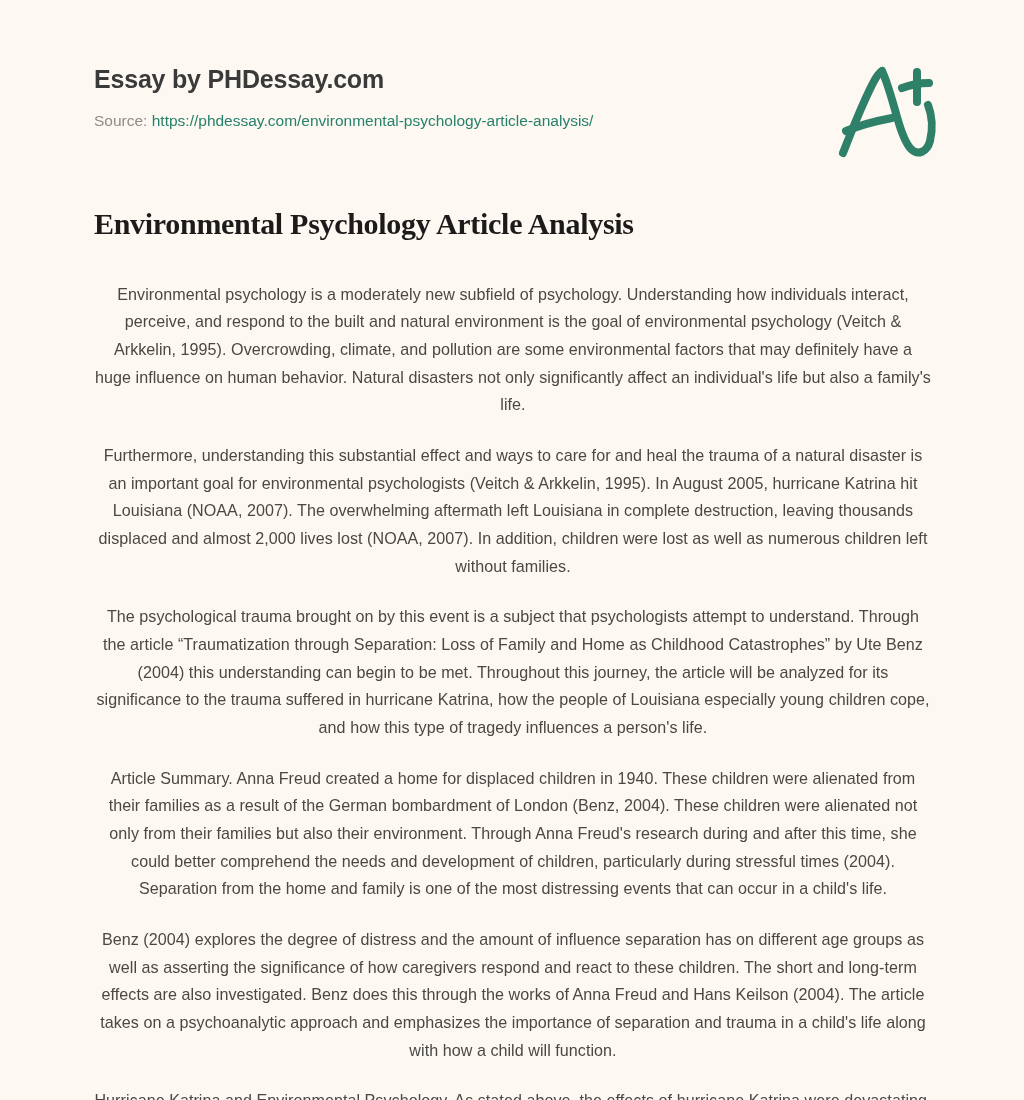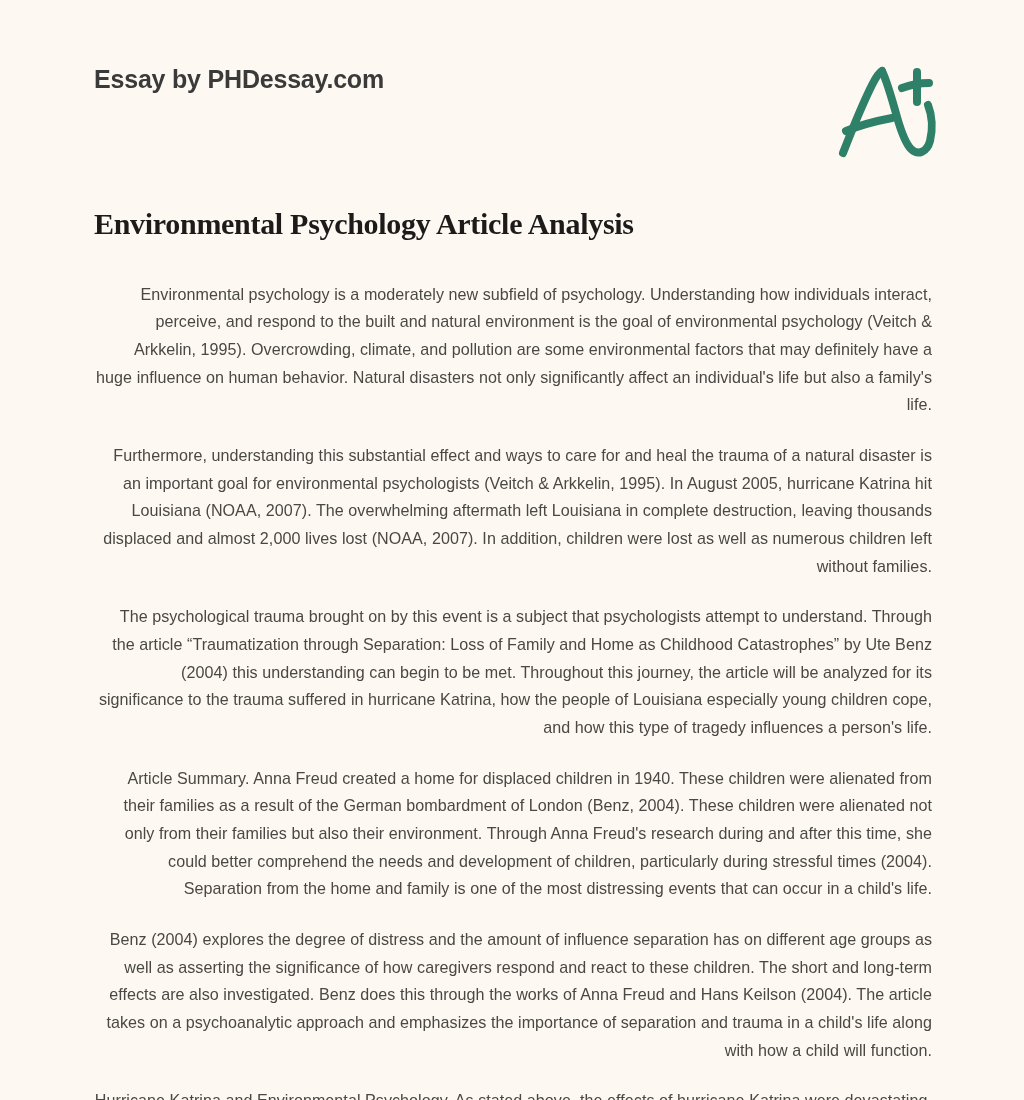--- a/index.html
+++ b/index.html
@@ -96,38 +96,42 @@
     line-height: 1.25;
     margin: 0 0 38px 0;
     font-family: Liberation Serif, serif;
   }
 
   .article-body p {
     font-size: 16.1px;
     line-height: 1.72;
     color: #4a4845;
     margin: 0 0 23px 0;
-    text-align: right;
+    text-align: center;
     letter-spacing: 0.05px;
   }
 
   .article-body p:last-child {
     margin-bottom: 0;
   }
 </style>
 </head>
 <body>
 
 <div class="page">
 
   <div class="doc-header">
 
     <div class="brand-block">
       <div class="brand-title">Essay by PHDessay.com</div>
 
+      <div class="source-line">
+        <span class="source-label">Source:</span>
+        <a class="source-url" href="#">https://phdessay.com/environmental-psychology-article-analysis/</a>
+      </div>
     </div>
 
     <div class="logo-wrap">
       <svg viewBox="0 0 120 110" xmlns="http://www.w3.org/2000/svg">
         <g fill="none" stroke="#2f8068" stroke-linecap="round" stroke-linejoin="round">
 
           <path d="M15 98 C 22 80, 33 52, 44 30 C 47 24, 50 18, 54 16" stroke-width="8"></path>
 
           <path d="M54 16 C 58 24, 64 44, 69 62 C 73 76, 77 88, 83 94
                    C 90 101, 99 97, 102 86 C 105 74, 104 60, 100 50" stroke-width="8"></path>

